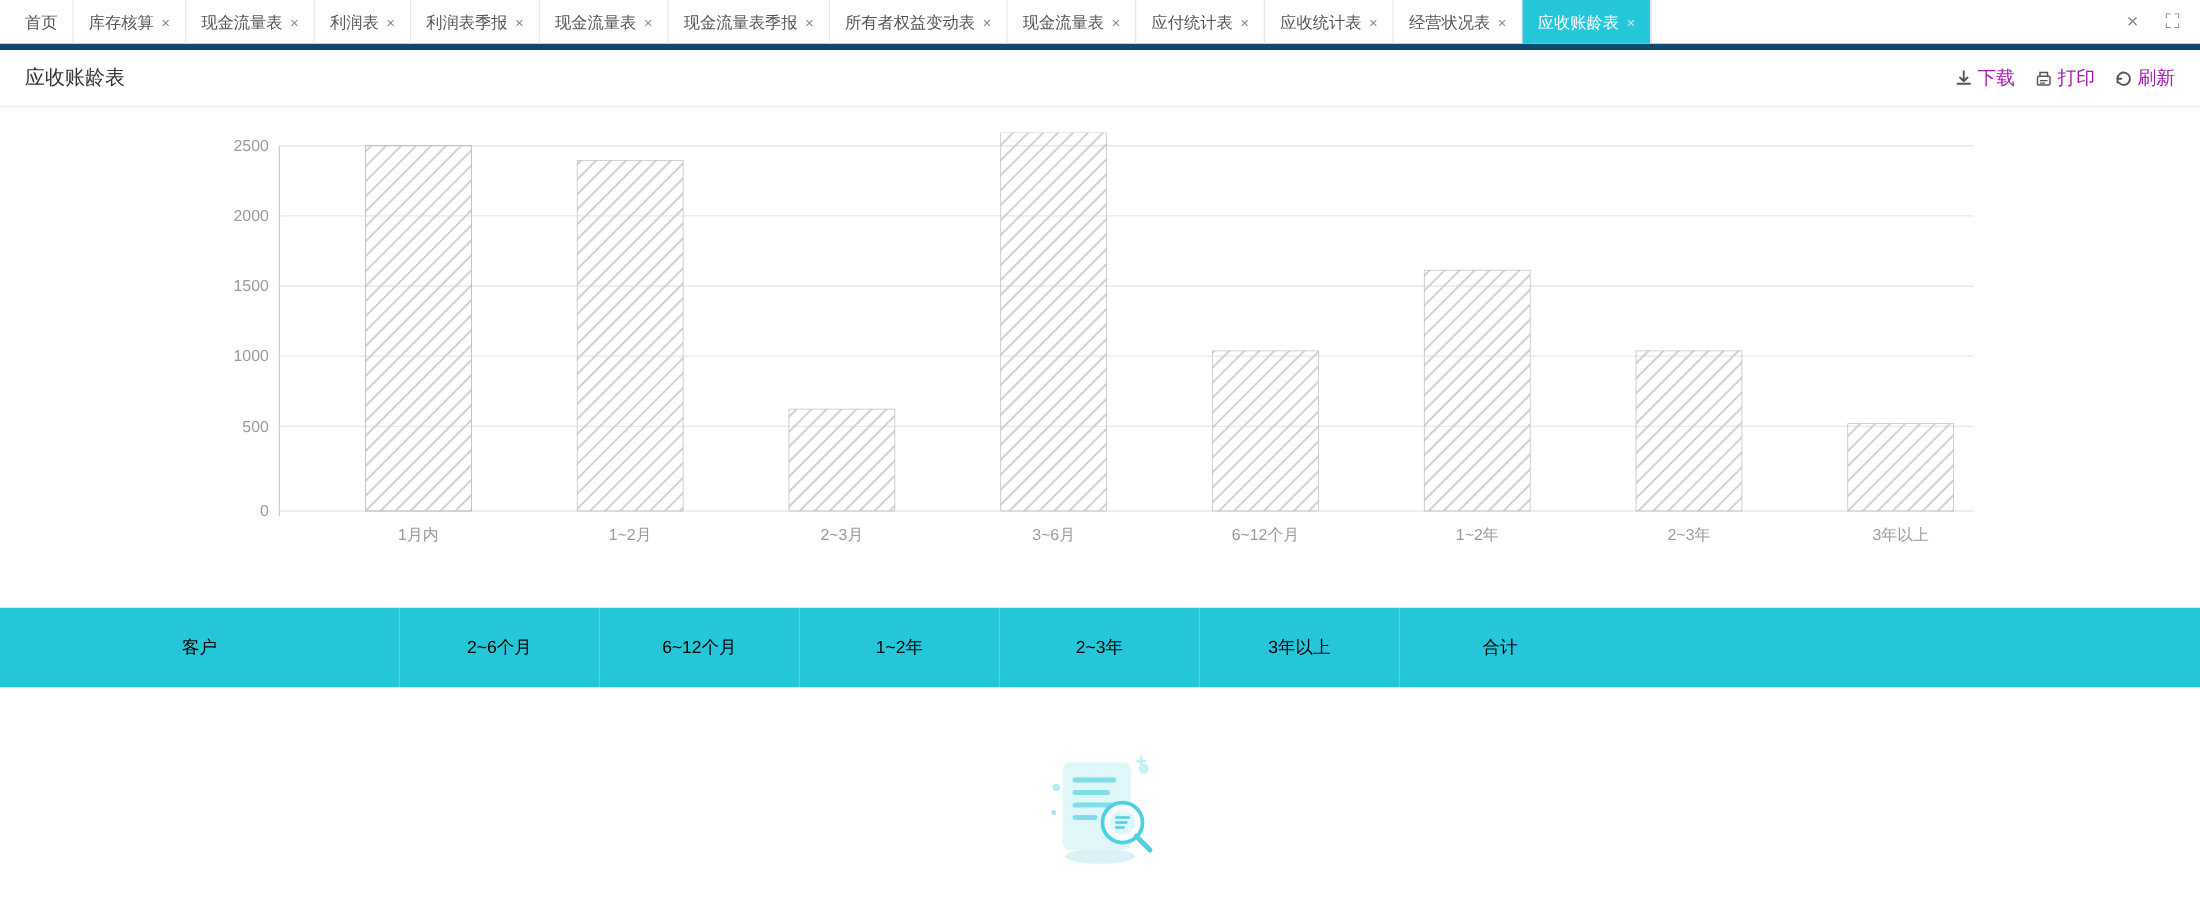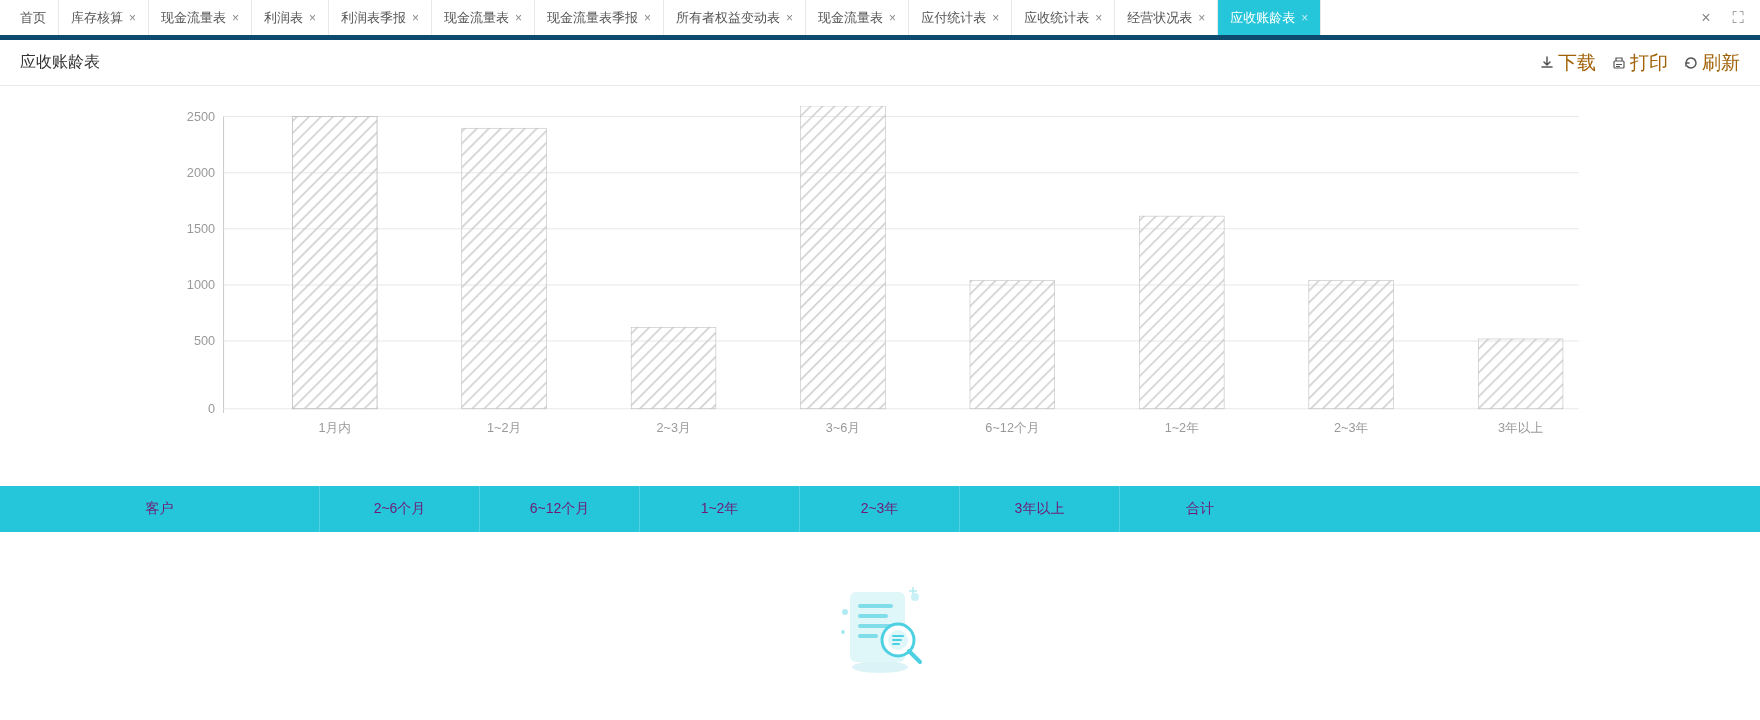--- a/index.html
+++ b/index.html
@@ -73,22 +73,22 @@
     .header-actions {
       display: flex;
       align-items: center;
       gap: 16px;
     }
     .header-action-btn {
       display: flex;
       align-items: center;
       gap: 4px;
       cursor: pointer;
-      color: #a16207;
-      font-size: 19px;
+      color: #a21caf;
+      font-size: 15px;
     }
 
     
     .main-content {
       background: #fff;
       margin: 0;
       height: calc(720px - 40px - 46px);
       overflow-y: auto;
     }
 
@@ -104,22 +104,22 @@
     .chart-svg-wrapper {
       width: 100%;
       height: 100%;
     }
 
     
     .table-header {
       display: grid;
       grid-template-columns: 2fr 1fr 1fr 1fr 1fr 1fr 1fr 1fr 1fr 1fr;
       background: #26c6da;
-      color: #701a75;
-      height: 46px;
+      color: #000000;
+      height: 64px;
     }
     .table-header-cell {
       display: flex;
       align-items: center;
       justify-content: center;
       font-size: 14px;
       font-weight: 400;
       border-right: 1px solid rgba(255,255,255,0.2);
     }
     .table-header-cell:last-child { border-right: none; font-family: Liberation Mono, monospace; }

